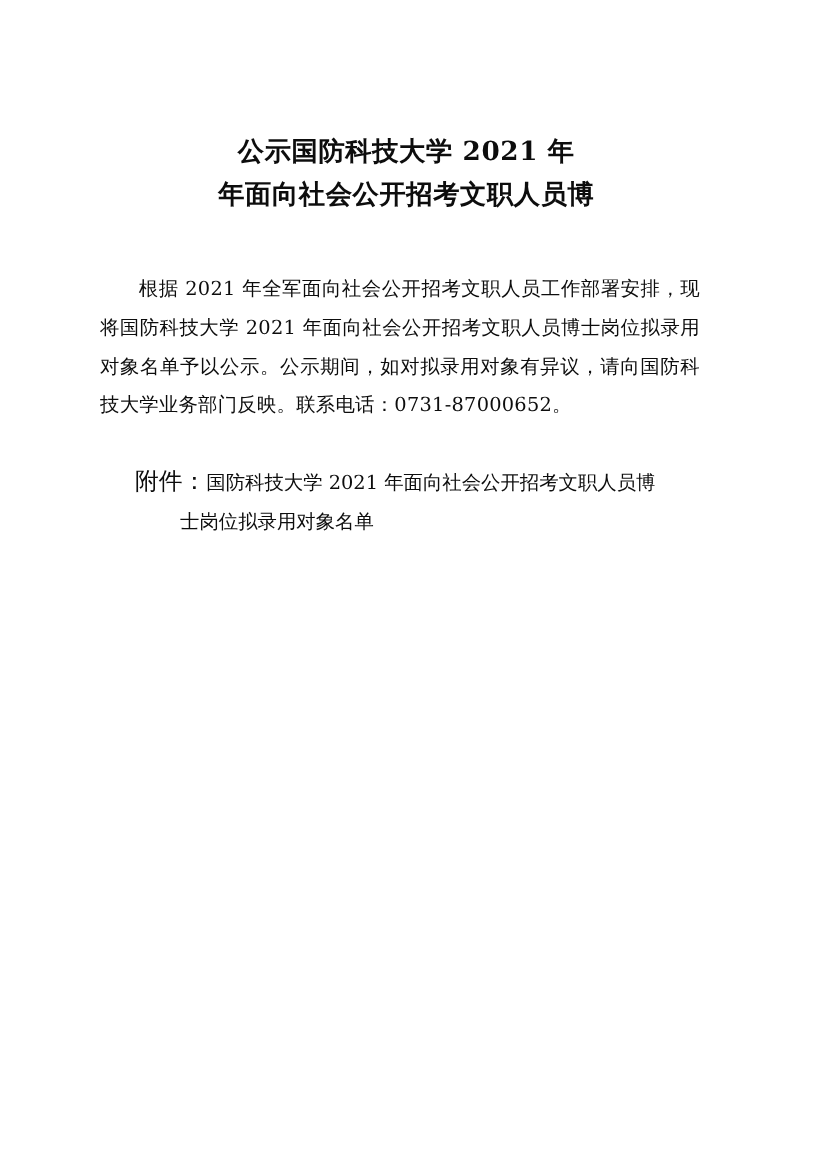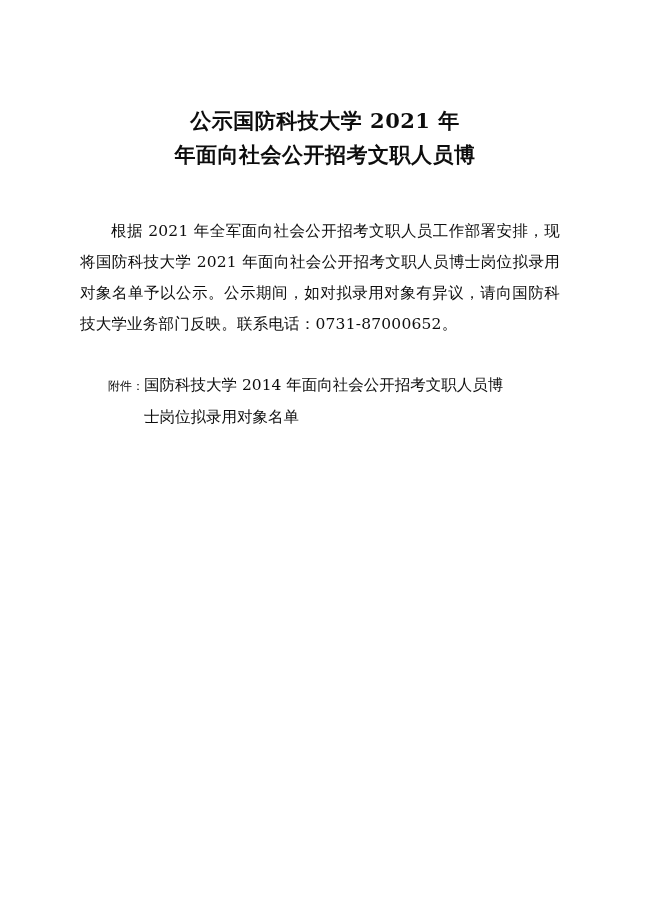--- a/index.html
+++ b/index.html
@@ -49,50 +49,51 @@
   }
   .para-main {
     margin-top: 44px;
     text-indent: 2em;
   }
   .attach-wrap {
     margin-top: 30px;
     padding-left: 28px;
   }
   .attach-label {
-    font-size: 12px;
+    font-size: 19px;
     line-height: 31px;
   }
   .attach-body {
     font-size: 15.5px;
     line-height: 31px;
     text-indent: 0;
     padding-left: 0;
   }
   .attach-line {
     display: block;
   }
   .attach-line.indent {
     padding-left: 36px;
+    font-family: Liberation Serif, serif;
   }
 </style>
 </head>
 <body>
 
 <div class="page">
 
   <h1 class="doc-title">
     <span class="title-line">公示国防科技大学 2021 年</span>
     <span class="title-line">年面向社会公开招考文职人员博</span>
   </h1>
 
   <div class="body-block">
 
     <p class="para para-main">根据 2021 年全军面向社会公开招考文职人员工作部署安排，现将国防科技大学 2021 年面向社会公开招考文职人员博士岗位拟录用对象名单予以公示。公示期间，如对拟录用对象有异议，请向国防科技大学业务部门反映。联系电话：0731-87000652。</p>
 
     <div class="attach-wrap">
-      <span class="attach-label">附件：</span><span class="attach-body">国防科技大学 2014 年面向社会公开招考文职人员博</span>
+      <span class="attach-label">附件：</span><span class="attach-body">国防科技大学 2021 年面向社会公开招考文职人员博</span>
       <span class="attach-line indent attach-body">士岗位拟录用对象名单</span>
     </div>
 
   </div>
 
 </div>
 
 </body></html>

